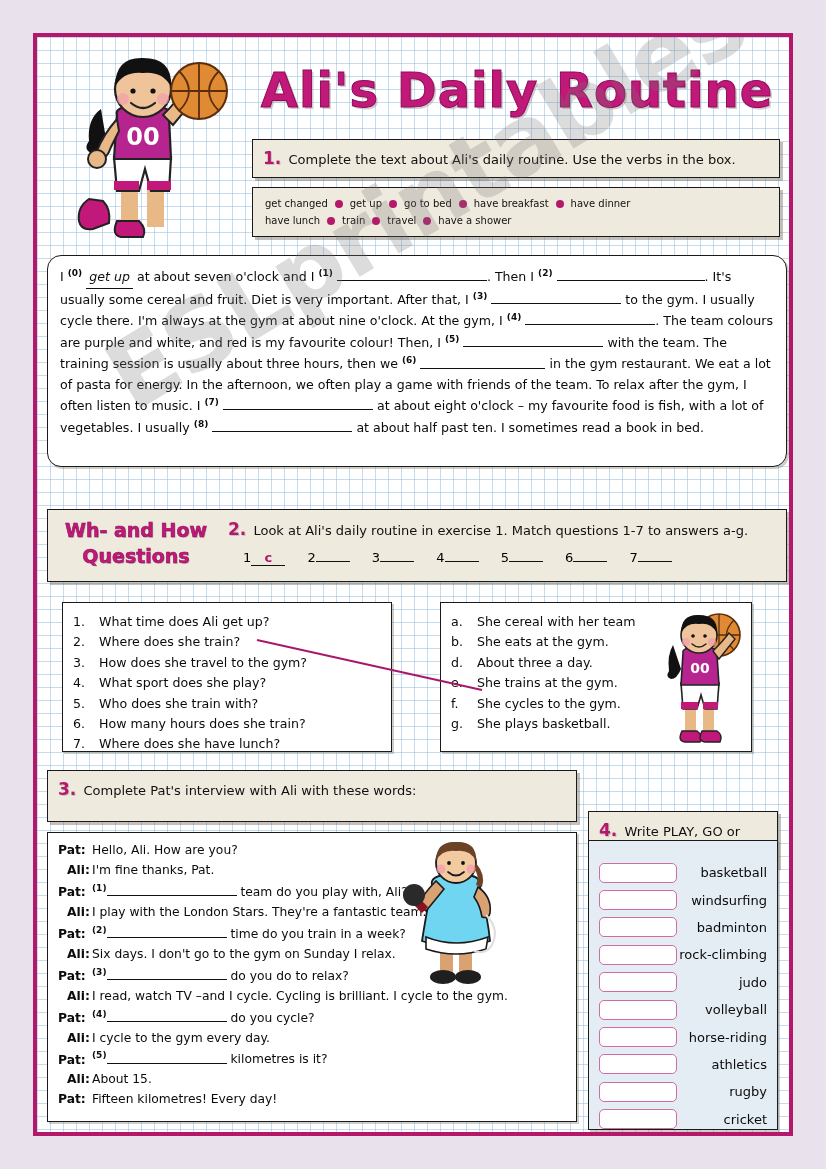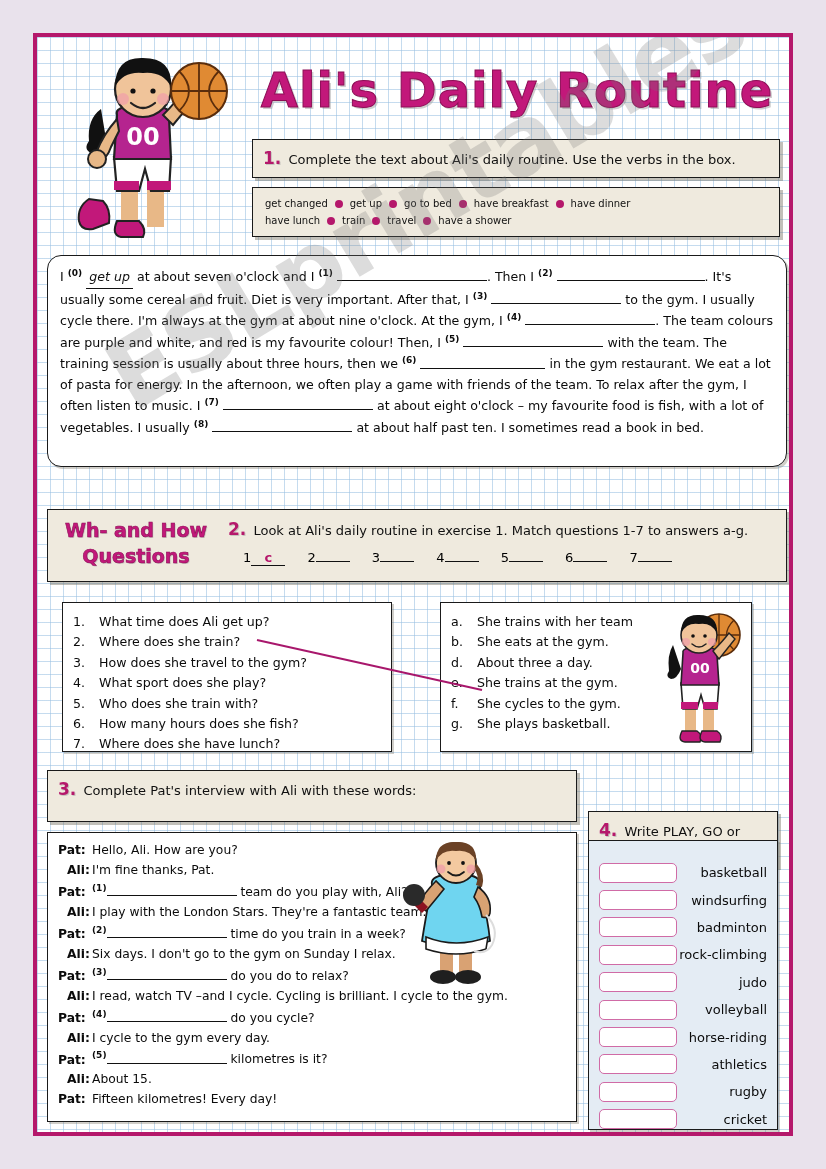--- a/index.html
+++ b/index.html
@@ -261,32 +261,32 @@
     </div>
   </div>
 
   <div class="panel qlist" style="left:25px;top:565px;width:330px;height:150px;">
     <ul>
       <li><span class="qi">1.</span><span>What time does Ali get up?</span></li>
       <li><span class="qi">2.</span><span>Where does she train?</span></li>
       <li><span class="qi">3.</span><span>How does she travel to the gym?</span></li>
       <li><span class="qi">4.</span><span>What sport does she play?</span></li>
       <li><span class="qi">5.</span><span>Who does she train with?</span></li>
-      <li><span class="qi">6.</span><span>How many hours does she fish?</span></li>
+      <li><span class="qi">6.</span><span>How many hours does she train?</span></li>
       <li><span class="qi">7.</span><span>Where does she have lunch?</span></li>
     </ul>
   </div>
 
   <svg id="connector" width="420" height="140">
     <line x1="165" y1="23" x2="390" y2="73" stroke="#a8176c" stroke-width="2"></line>
   </svg>
 
   <div class="panel alist" style="left:403px;top:565px;width:312px;height:150px;">
     <ul style="width:215px;">
-      <li><span class="qi">a.</span><span>She trains with her team</span></li>
+      <li><span class="qi">a.</span><span>She cereal with her team</span></li>
       <li><span class="qi">b.</span><span>She eats at the gym.</span></li>
       <li><span class="qi">d.</span><span>About three a day.</span></li>
       <li><span class="qi">e.</span><span>She trains at the gym.</span></li>
       <li><span class="qi">f.</span><span>She cycles to the gym.</span></li>
       <li><span class="qi">g.</span><span>She plays basketball.</span></li>
     </ul>
 
     <svg style="position:absolute;right:4px;top:6px;width:92px;height:138px" viewBox="0 0 92 138">
       <circle cx="64" cy="26" r="21" fill="#e08a33" stroke="#5a2d0c" stroke-width="1.6"></circle>
       <path d="M43 26 H85 M64 5 V47 M49 11 Q64 26 49 41 M79 11 Q64 26 79 41" stroke="#5a2d0c" stroke-width="1.3" fill="none"></path>

